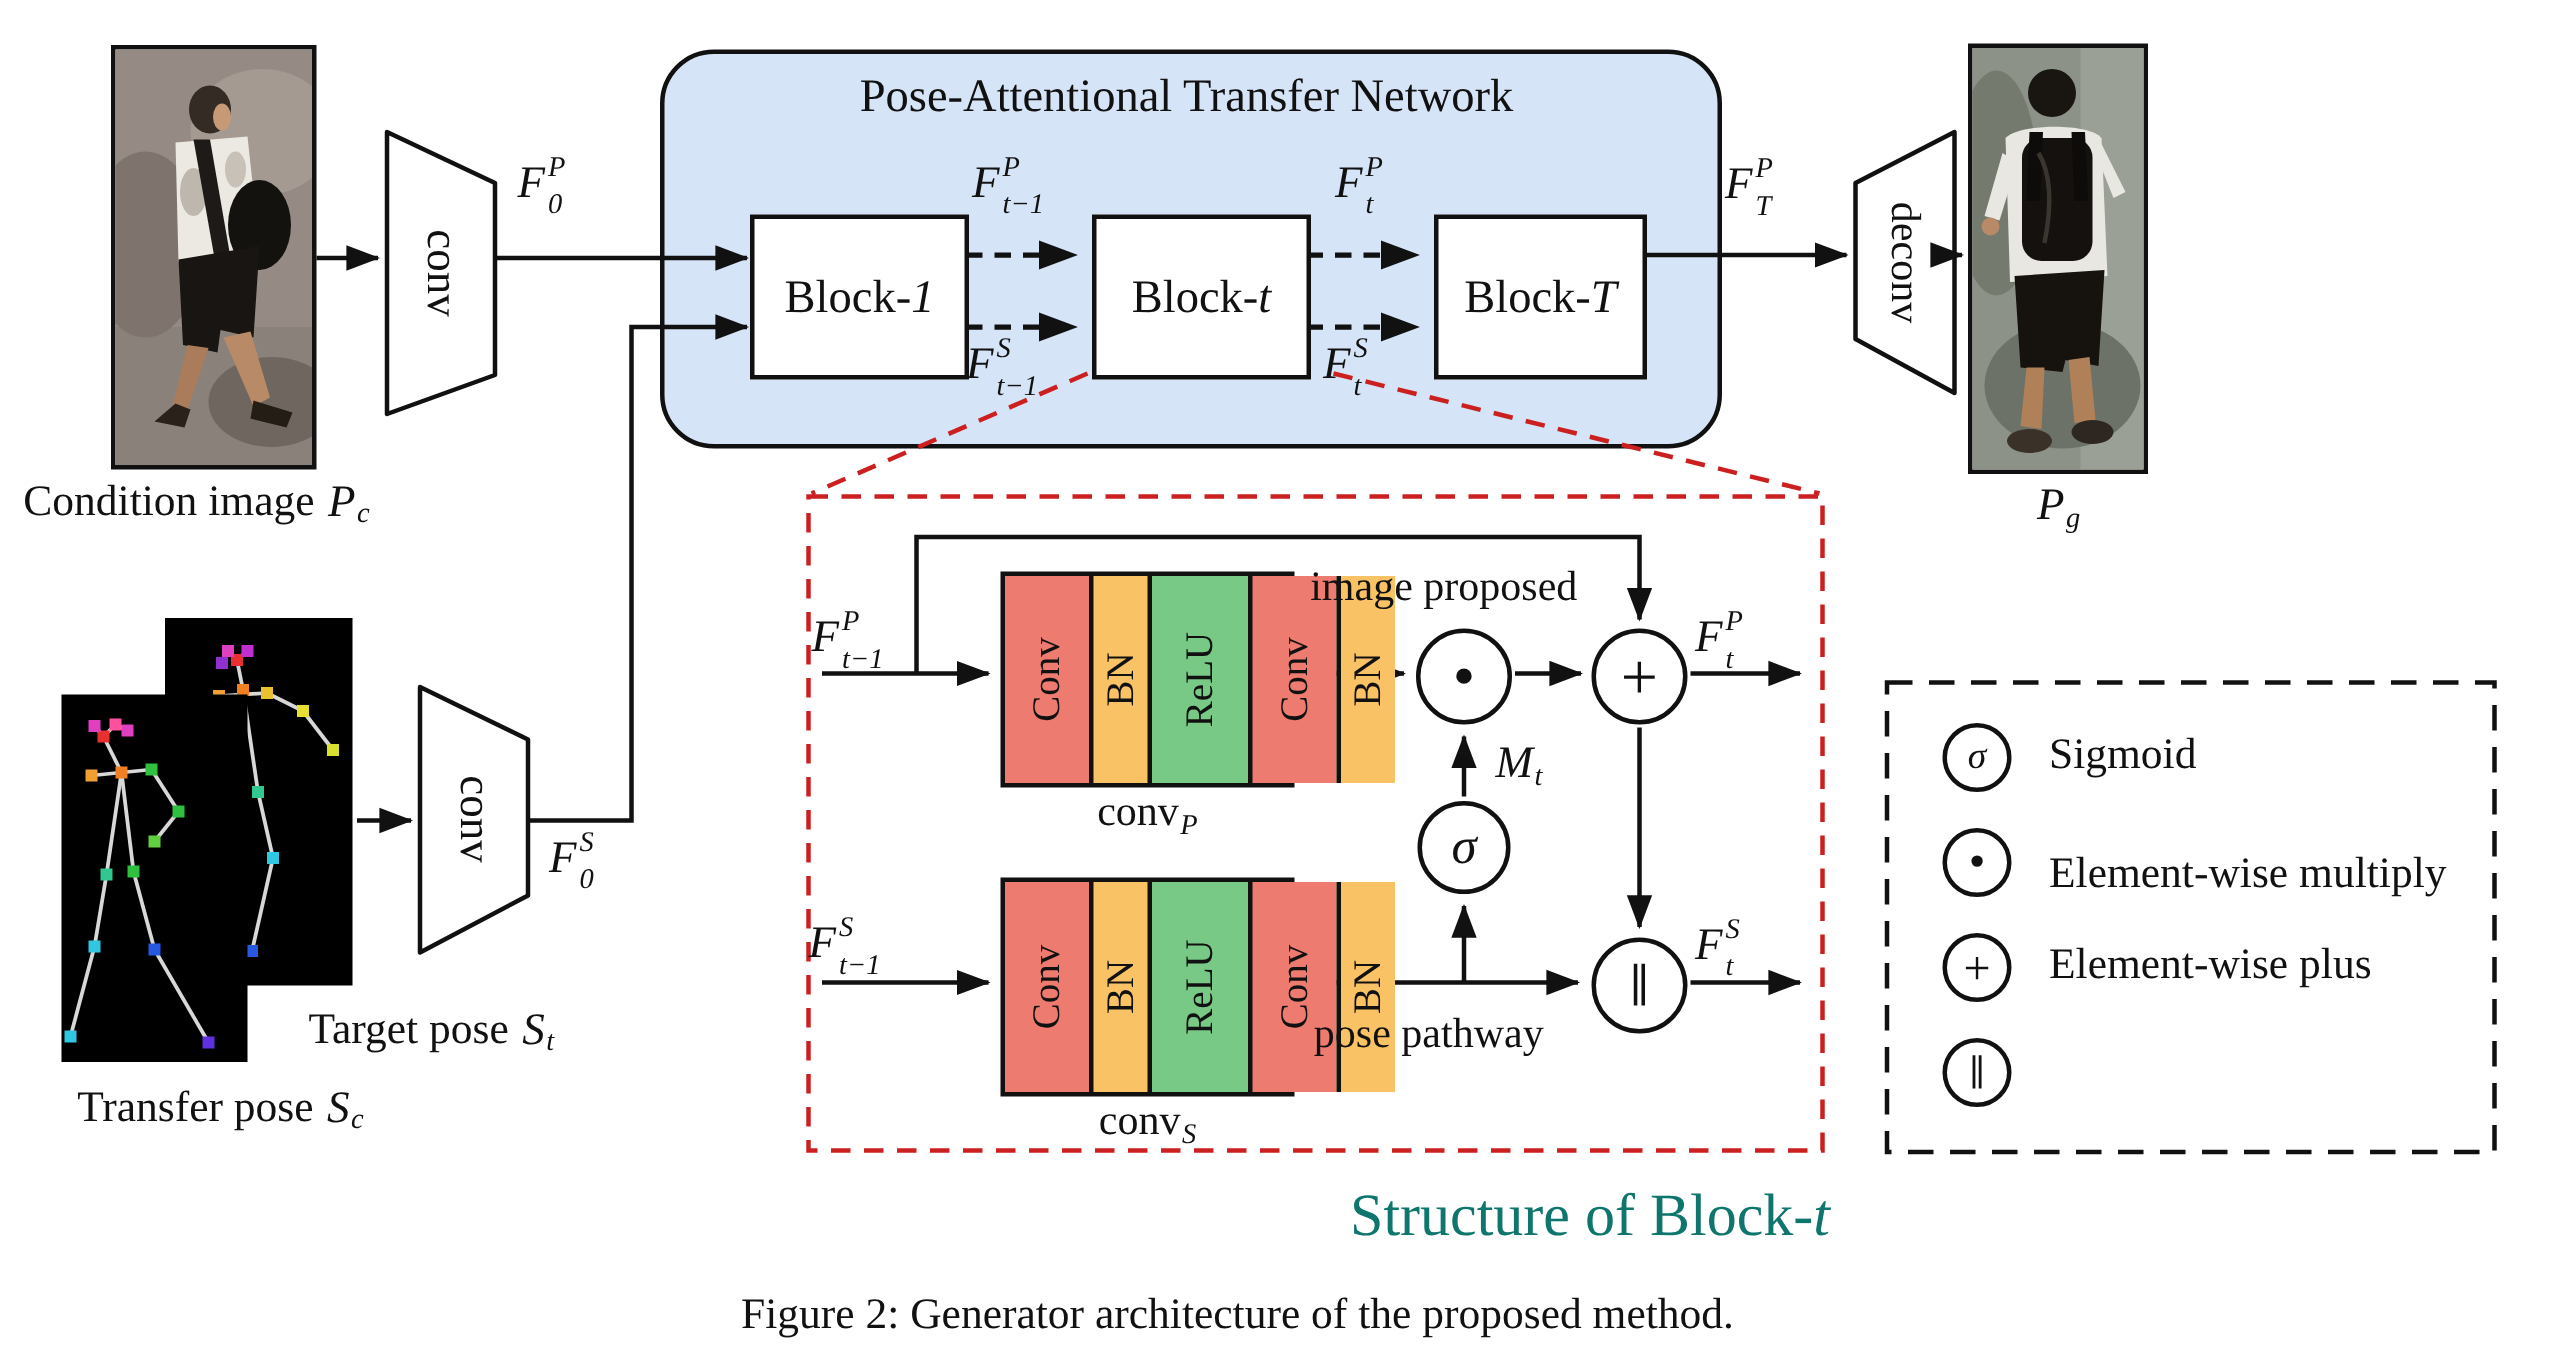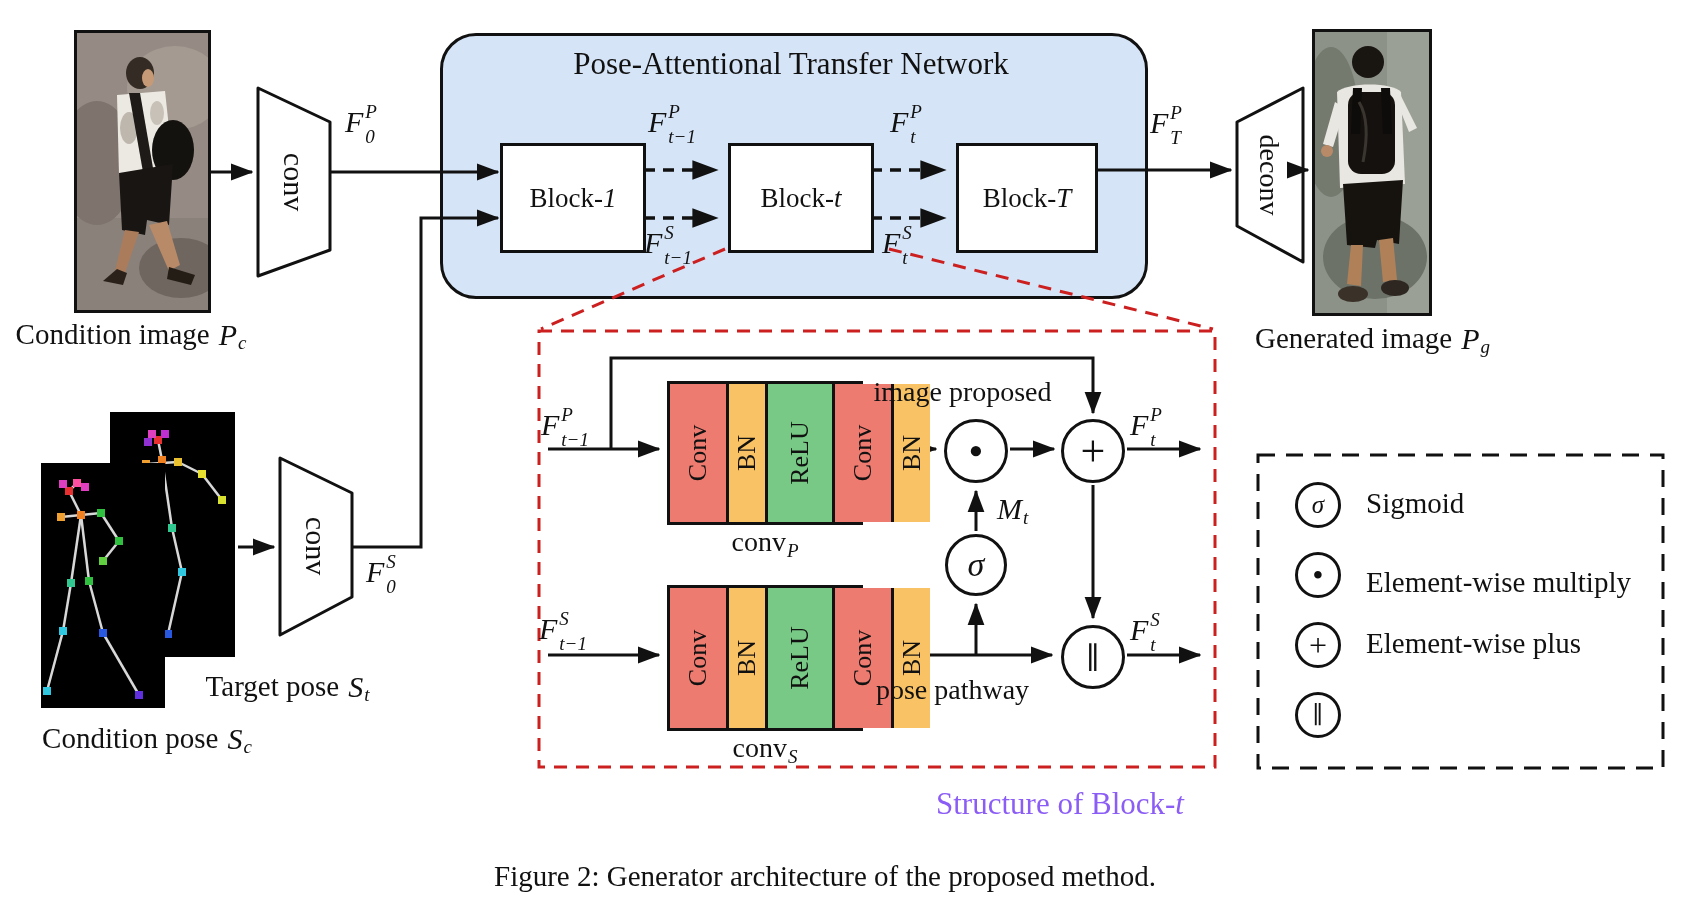--- a/index.html
+++ b/index.html
@@ -9,21 +9,21 @@
   .cap{display:inline-flex;align-items:center;justify-content:center;gap:9px;font-size:29px;line-height:1.15;white-space:nowrap;}
   .center{text-align:center;}
   
   .math{display:inline-flex;font-style:italic;font-size:30px;line-height:1;align-items:center;white-space:nowrap;}
   .mb{font-size:1em;}
   .mu{font-style:normal;}
   .mss{display:inline-flex;flex-direction:column;font-size:19px;line-height:1;margin-left:2px;gap:6px;transform:translateY(2px);}
   .msubonly{font-size:19px;transform:translateY(8px);margin-left:1px;}
   
   .panel{background:#d6e4f7;border:3px solid #111;border-radius:36px;}
-  .block{background:#fff;border:3px solid #111;display:flex;align-items:center;justify-content:center;font-size:27px;}
+  .block{background:#fff;border:3px solid #111;display:flex;align-items:center;justify-content:center;font-size:31px;}
   .bvar{font-style:italic;}
   .rot{transform:translate(-50%,-50%) rotate(90deg);transform-origin:center;font-size:30px;white-space:nowrap;}
   
   .stack{display:flex;border:3px solid #111;box-sizing:border-box;background:#fff;}
   .slab{flex:1;display:flex;align-items:center;justify-content:center;border-left:3px solid #111;}
   .slab:first-child{border-left:none;}
   .slab span{transform:rotate(-90deg);font-size:26px;white-space:nowrap;}
   .c-conv{background:#ee7b70;}
   .c-bn{background:#f9c365;}
   .c-relu{background:#77c985;}
@@ -33,21 +33,21 @@
   .op-plus{font-size:44px;font-weight:300;}
   .op-sigma{font-size:34px;font-style:italic;}
   .op-concat{font-size:30px;}
   
   .lg-circle{background:#fff;border:3px solid #111;border-radius:50%;box-sizing:border-box;width:46px;height:46px;display:flex;align-items:center;justify-content:center;}
   .lg-label{font-size:29px;white-space:nowrap;}
   .lgs-0{font-size:25px;font-style:italic;}
   .lgs-1{font-size:28px;font-weight:bold;}
   .lgs-2{font-size:32px;font-weight:300;}
   .lgs-3{font-size:24px;}
-  .structure-title{font-size:31px;color:#8b5cf6;}
+  .structure-title{font-size:40px;color:#0f766e;}
   .caption{font-size:29px;}
 </style>
 </head>
 <body>
 
 <div id="canvas">
 
   <div class="abs panel" style="left:440px;top:33px;width:702px;height:260px;"></div>
 
   <svg class="abs" style="left:0;top:0;" width="1704" height="907" viewBox="0 0 1704 907">
@@ -207,21 +207,20 @@
       <polygon points="66,56 75,56 77,102 68,102" fill="#0e0c0a"></polygon>
       <path d="M44,70 Q56,90 48,130" stroke="#3a352e" stroke-width="3" fill="none"></path>
       <path d="M28,152 L88,148 L84,212 L62,208 L60,216 L32,213 Z" fill="#16130f"></path>
       <polygon points="36,213 48,213 46,254 32,252" fill="#b08159"></polygon>
       <polygon points="64,208 78,206 82,248 68,250" fill="#b08159"></polygon>
       <ellipse cx="38" cy="262" rx="15" ry="8" fill="#3a3129"></ellipse>
       <ellipse cx="80" cy="256" rx="14" ry="8" fill="#2e2721"></ellipse>
     </svg>
   </div>
   <div class="abs cap center" style="left:1205px;top:322px;width:335px;">
-    <span>Generated image</span>
       <span class="math">
         <span class="mb">P</span>
         <span class="msubonly">g</span>
       </span>
   </div>
 
   <div class="abs" style="left:110px;top:412px;width:125px;height:245px;background:#000;">
     <svg width="125" height="245" viewBox="0 0 125 245">
       <g stroke="#d8d8d8" stroke-width="2.5">
         <line x1="48" y1="28" x2="52" y2="48"></line>
@@ -298,21 +297,21 @@
   </div>
 
   <div class="abs cap center" style="left:180px;top:670px;width:215px;">
     <span>Target pose</span>
       <span class="math">
         <span class="mb">S</span>
         <span class="msubonly">t</span>
       </span>
   </div>
   <div class="abs cap center" style="left:2px;top:722px;width:290px;">
-    <span>Condition pose</span>
+    <span>Transfer pose</span>
       <span class="math">
         <span class="mb">S</span>
         <span class="msubonly">c</span>
       </span>
   </div>
 
   <div class="abs rot" style="left:316px;top:546px;">conv</div>
 
   <div class="abs math" style="left:366px;top:550px;">
     <span class="mb">F</span>

